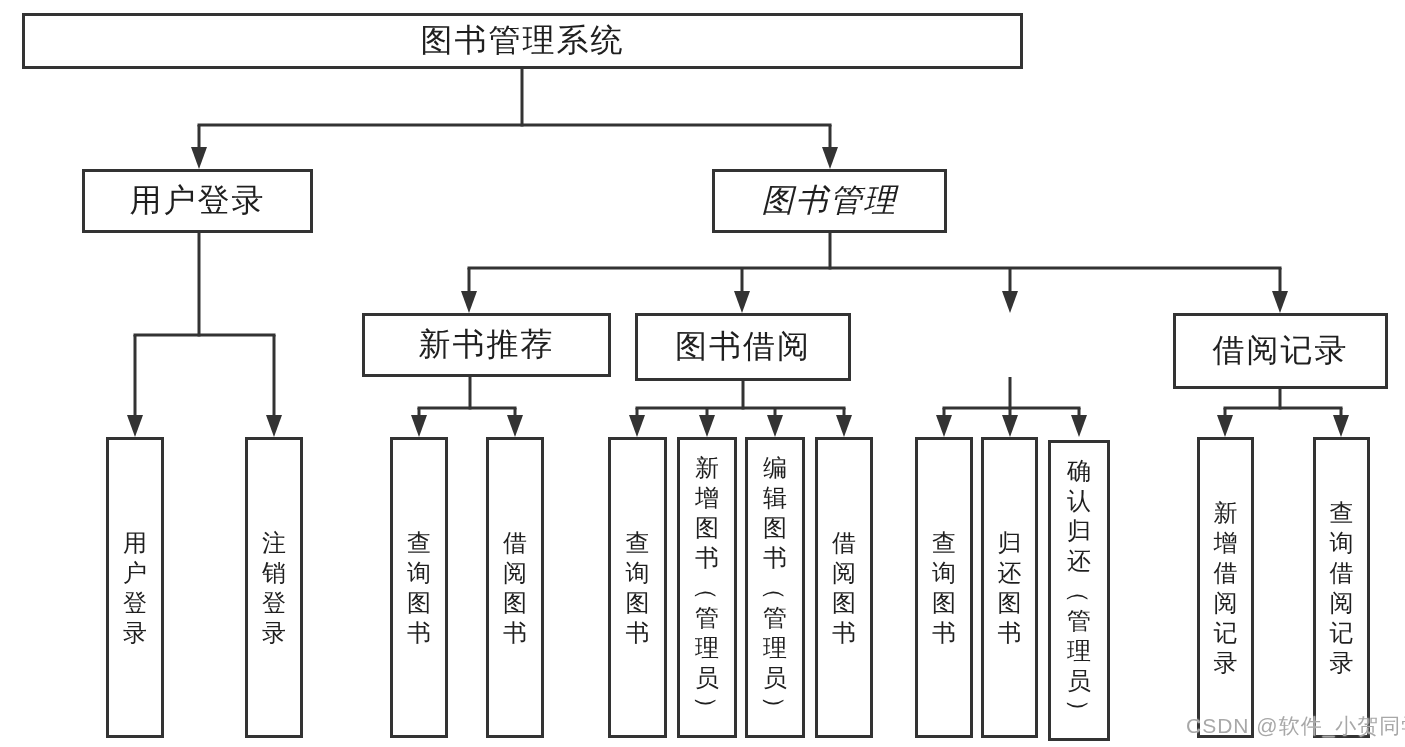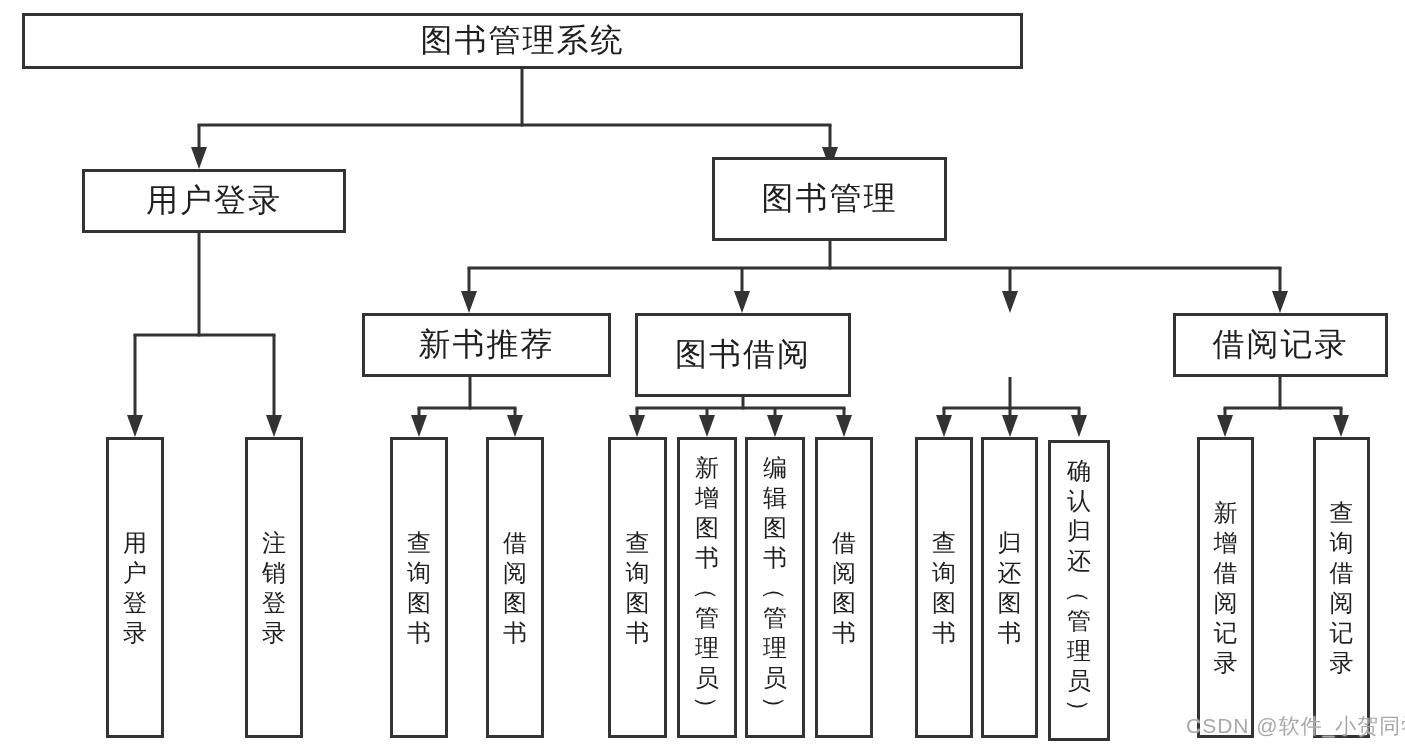--- a/index.html
+++ b/index.html
@@ -93,26 +93,26 @@
       <polygon points="936,415 952,415 944,437"></polygon>
       <polygon points="1002,415 1018,415 1010,437"></polygon>
       <polygon points="1071,415 1087,415 1079,437"></polygon>
       <polygon points="1217,415 1233,415 1225,437"></polygon>
       <polygon points="1333,415 1349,415 1341,437"></polygon>
     </g>
   </svg>
 
   <div class="hbox" style="left:22px;top:13px;width:1001px;height:56px;">图书管理系统</div>
 
-  <div class="hbox" style="left:82px;top:169px;width:264px;height:64px;">用户登录</div>
-  <div class="hbox" style="left:712px;top:157px;width:235px;height:84px;">图书管理</div>
+  <div class="hbox" style="left:82px;top:169px;width:231px;height:64px;">用户登录</div>
+  <div class="hbox" style="left:712px;top:169px;width:235px;height:64px;font-style:italic;">图书管理</div>
 
   <div class="hbox" style="left:362px;top:313px;width:249px;height:64px;">新书推荐</div>
-  <div class="hbox" style="left:635px;top:313px;width:216px;height:84px;">图书借阅</div>
-  <div class="hbox" style="left:1173px;top:313px;width:215px;height:64px;">借阅记录</div>
+  <div class="hbox" style="left:635px;top:313px;width:216px;height:68px;">图书借阅</div>
+  <div class="hbox" style="left:1173px;top:313px;width:215px;height:76px;">借阅记录</div>
 
   <div class="vbox vtext" style="left:106px;top:437px;width:58px;height:301px;">
       <span>用</span>
       <span>户</span>
       <span>登</span>
       <span>录</span>
     </div>
   <div class="vbox vtext" style="left:245px;top:437px;width:58px;height:301px;">
       <span>注</span>
       <span>销</span>

